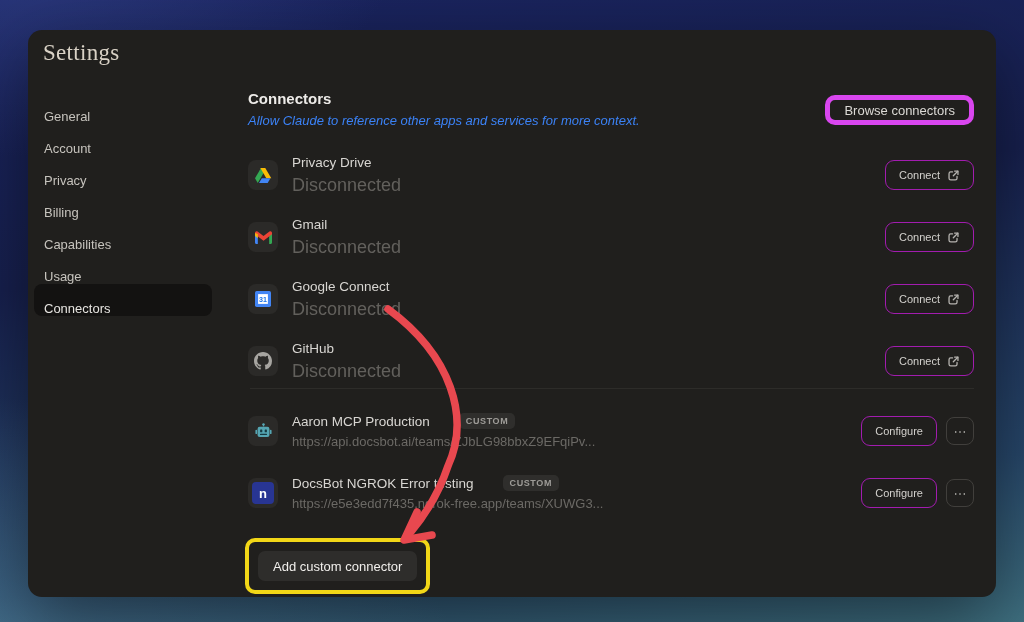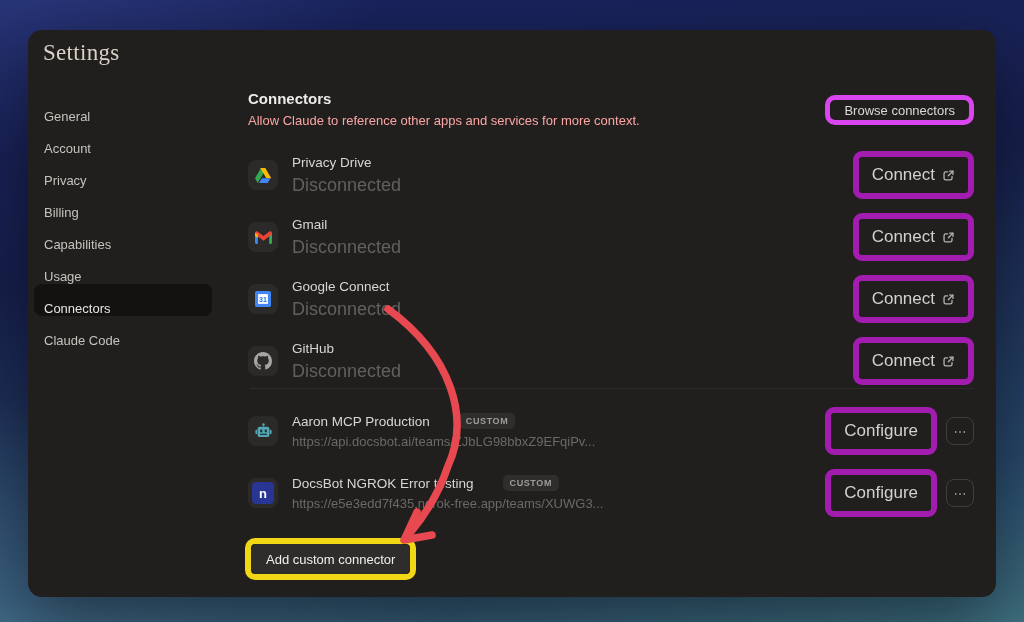--- a/index.html
+++ b/index.html
@@ -20,21 +20,21 @@
     font-family:"Liberation Serif",serif;font-size:23px;color:#d9d2c6;letter-spacing:.3px;
   }
   .sidebar{position:absolute;left:6px;top:62px;width:178px;}
   .side-item{
     display:flex;align-items:flex-end;height:32px;padding-left:10px;
     font-size:13px;color:#c6c3bd;border-radius:8px;cursor:default;
   }
   .side-item.active{background:#131211;color:#e6e4e0;}
   .main{position:absolute;left:220px;top:0;right:22px;bottom:0;}
   .main-heading{position:absolute;top:60px;left:0;font-size:15px;font-weight:700;color:#edebe8;}
-  .main-desc{position:absolute;top:83px;left:0;font-size:13px;color:#fca5a5;}
+  .main-desc{position:absolute;top:83px;left:0;font-size:13px;color:#3b82f6;font-style:italic;}
   .browse-btn{
     position:absolute;top:65px;right:0;height:30px;display:flex;align-items:center;
     border:5px solid #d946ef;border-radius:10px;padding:0 14px;background:transparent;
     font-size:13px;color:#dcdad6;font-family:inherit;
   }
   .rows{position:absolute;top:122px;left:0;right:0;}
   .custom-rows{position:absolute;top:378px;left:0;right:0;}
   .row{display:flex;align-items:center;height:46px;margin-bottom:16px;}
   .tile{
     width:30px;height:30px;border-radius:8px;background:#2b2a28;flex:0 0 30px;
@@ -43,32 +43,32 @@
   .row-text{flex:1;min-width:0;}
   .title-line{display:flex;align-items:center;gap:20px;}
   .row-title{font-size:13.5px;color:#d8d6d2;}
   .row-sub{font-size:18px;color:#62605c;margin-top:5px;}
   .row-url{font-size:13px;color:#6b6965;margin-top:5px;}
   .badge{
     background:#2f2e2c;color:#9e9c98;font-size:9px;font-weight:700;letter-spacing:.6px;
     padding:3px 7px;border-radius:5px;margin-left:9px;
   }
   .pill-btn{
-    height:48px;display:flex;align-items:center;gap:7px;background:transparent;
-    border:6px solid #a21caf;border-radius:9px;padding:0 13px;
-    font-size:17px;color:#d3d1cd;font-family:inherit;
+    height:30px;display:flex;align-items:center;gap:7px;background:transparent;
+    border:1px solid #a21caf;border-radius:9px;padding:0 13px;
+    font-size:11px;color:#d3d1cd;font-family:inherit;
   }
   .menu-btn{
     width:28px;height:28px;margin-left:9px;background:transparent;
     border:1px solid #413f3c;border-radius:8px;color:#b5b3af;
     display:flex;align-items:center;justify-content:center;font-size:13px;line-height:1;
   }
   .divider{position:absolute;top:358px;left:2px;right:0;border-top:1px solid #2d2c29;}
   .add-wrap{
-    position:absolute;left:217px;top:508px;border:6px solid #fde047;border-radius:10px;padding:0;
+    position:absolute;left:217px;top:508px;border:4px solid #fde047;border-radius:10px;padding:9px;
   }
   .add-btn{
     height:30px;padding:0 15px;background:#2e2d2b;border:none;border-radius:7px;
     color:#f1efec;font-size:13px;font-weight:500;font-family:inherit;
   }
   .overlay{position:absolute;left:0;top:0;z-index:10;pointer-events:none;}
   .ext-icon{color:#b5b3af;display:flex;}
 </style>
 </head>
 <body>
@@ -98,23 +98,20 @@
   </div>
 
   <div class="side-item">
     <span>Usage</span>
   </div>
 
   <div class="side-item active">
     <span>Connectors</span>
   </div>
 
-  <div class="side-item">
-    <span>Claude Code</span>
-  </div>
 </nav>
 
   <div class="main">
     <div class="main-heading">Connectors</div>
     <div class="main-desc">Allow Claude to reference other apps and services for more context.</div>
     <button class="browse-btn">
       <span>Browse connectors</span>
     </button>
 
     <div class="rows">

